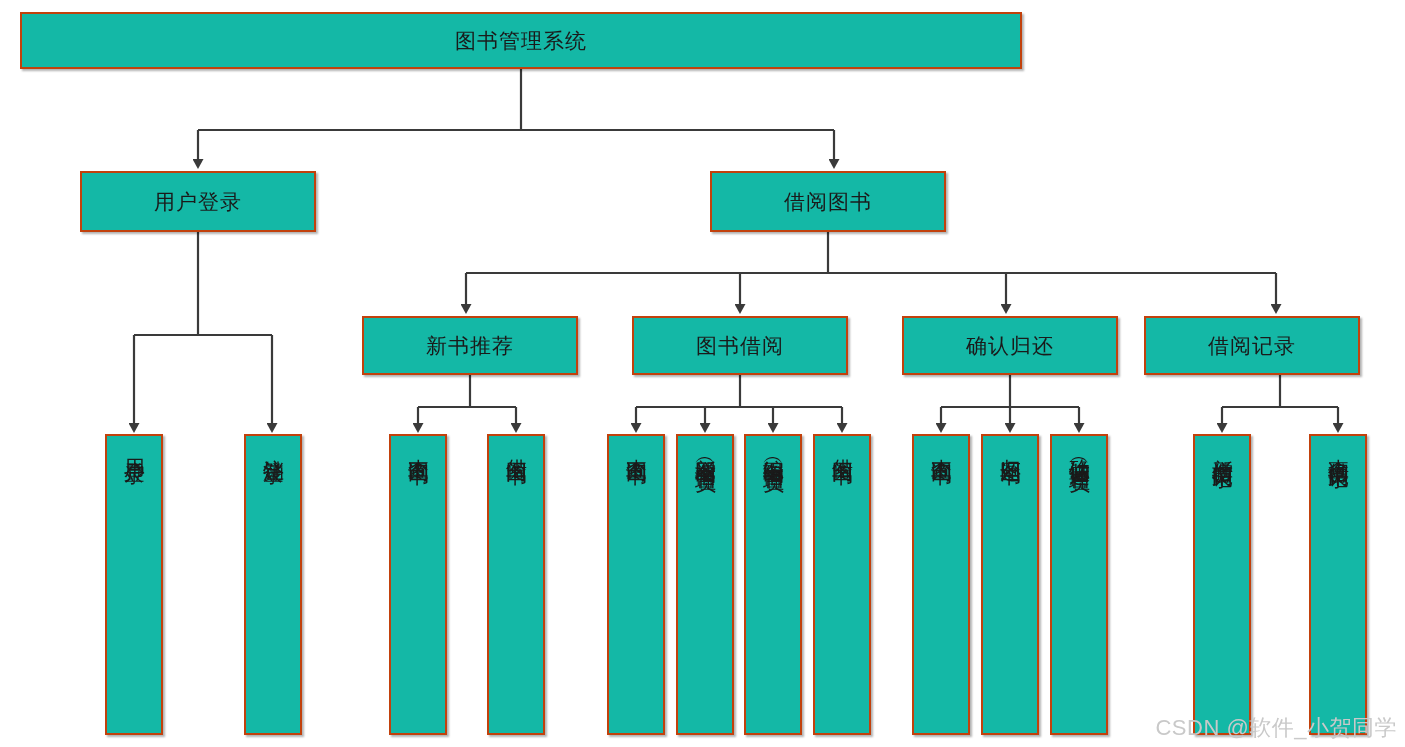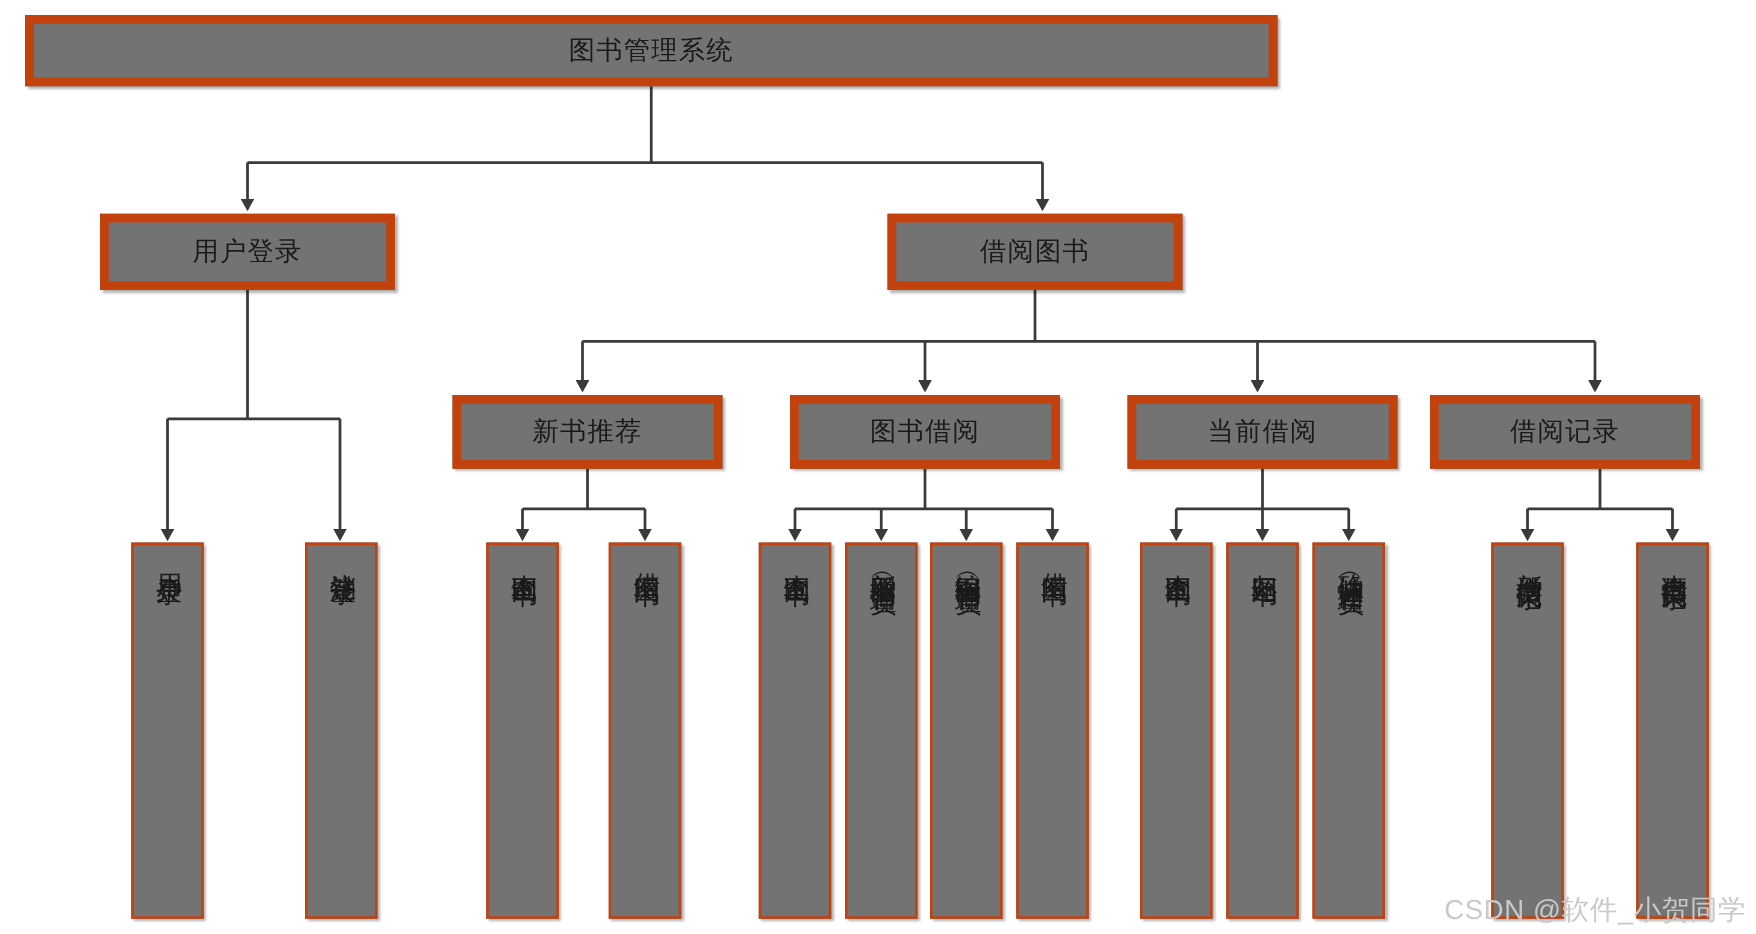--- a/index.html
+++ b/index.html
@@ -15,22 +15,22 @@
     width: 1405px;
     height: 747px;
     background: #ffffff;
     overflow: hidden;
   }
 
   
   .node {
     position: absolute;
     box-sizing: border-box;
-    background: #737373;
-    border: 7px solid #c2410c;
+    background: #14b8a6;
+    border: 2px solid #c2410c;
     box-shadow: 2px 2px 2px rgba(0,0,0,0.30);
     display: flex;
     align-items: center;
     justify-content: center;
     color: #1a1a1a;
   }
   .node .label {
     font-size: 21px;
     line-height: 1.2;
     letter-spacing: 1px;
@@ -150,21 +150,21 @@
 
   <div class="node horiz" style="left:632px; top:316px; width:216px; height:59px;">
     <span class="label">图书借阅</span>
   </div>
 
   <div class="node horiz" style="left:362px; top:316px; width:216px; height:59px;">
     <span class="label">新书推荐</span>
   </div>
 
   <div class="node horiz" style="left:902px; top:316px; width:216px; height:59px;">
-    <span class="label">当前借阅</span>
+    <span class="label">确认归还</span>
   </div>
 
   <div class="node horiz" style="left:1144px; top:316px; width:216px; height:59px;">
     <span class="label">借阅记录</span>
   </div>
 
   <div class="node leaf" style="left:105px; top:434px; width:58px; height:301px;">
     <span class="label">用户登录</span>
   </div>
 

